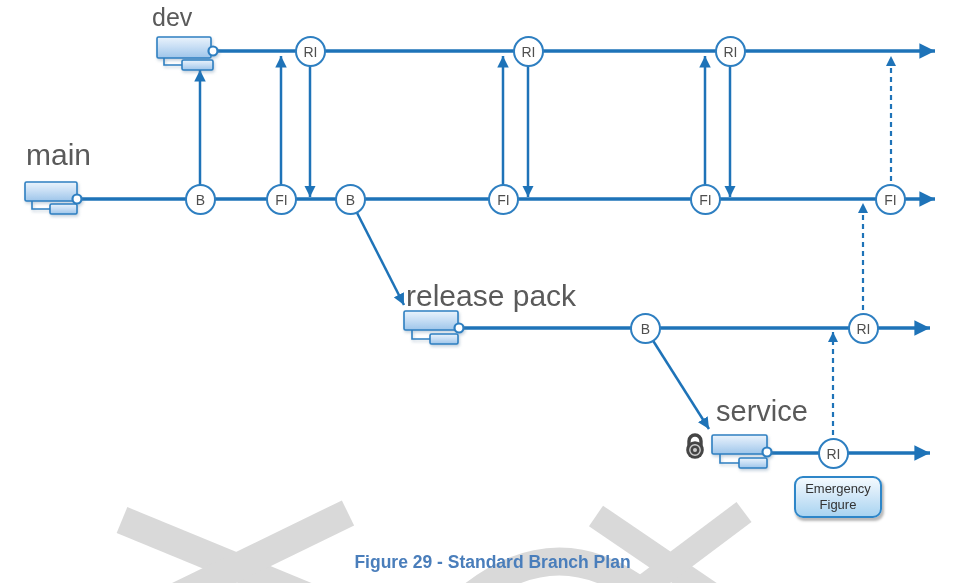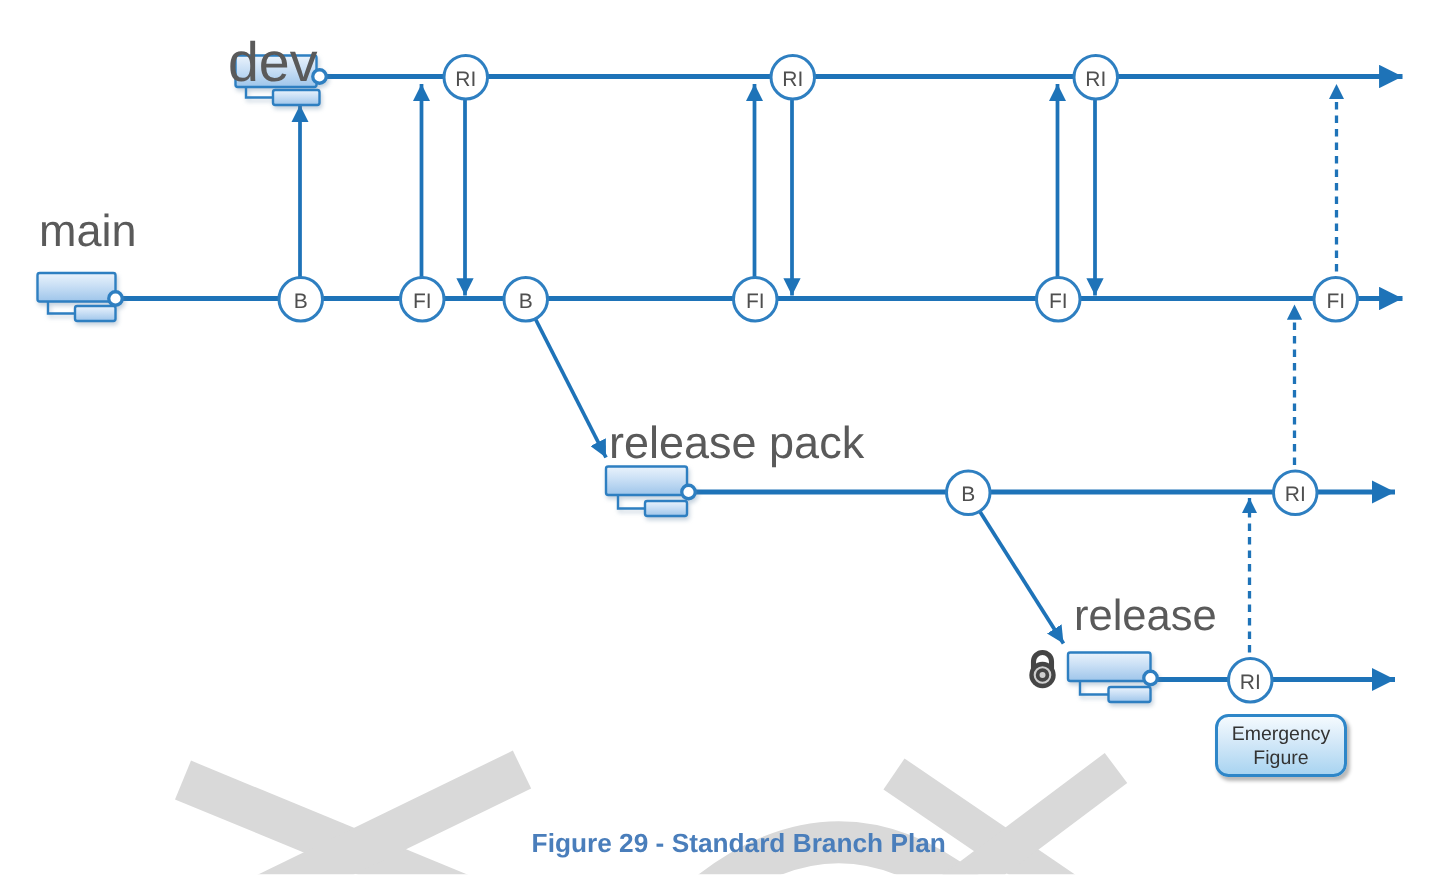--- a/index.html
+++ b/index.html
@@ -18,21 +18,21 @@
     background:#ffffff;border:2.4px solid #2e7fc1;display:flex;
     align-items:center;justify-content:center;color:#4f4f4f;
     font-size:14px;font-weight:400;line-height:1;
   }
   #hotfix-callout{
     position:absolute;z-index:3;left:794px;top:476px;width:84px;height:38px;
     border:2px solid #2e86c8;border-radius:9px;
     background:linear-gradient(to bottom,#f4fafe 0%,#d3e8f8 45%,#a9d4f1 100%);
     box-shadow:1.5px 2.5px 2.5px rgba(0,0,0,.28);
     display:flex;flex-direction:column;align-items:center;justify-content:center;
-    color:#333333;font-size:13px;line-height:1.25;margin-left:16px;
+    color:#333333;font-size:13px;line-height:1.25;
   }
   #figure-caption{
     position:absolute;z-index:4;left:0;top:552px;width:953px;
     text-align:center;color:#4a7ebb;font-size:17.5px;font-weight:bold;padding-left:16px;
   }
 </style>
 </head>
 <body>
 
 <div id="canvas">
@@ -108,24 +108,24 @@
     </g>
 
     <g>
       <path d="M689,448 v-7 a6,6 0 0 1 12,0 v7" fill="none" stroke="#454545" stroke-width="3.4"></path>
       <circle cx="695" cy="450" r="8.8" fill="#454545"></circle>
       <circle cx="695" cy="450" r="5.2" fill="none" stroke="#cfcfcf" stroke-width="1.4"></circle>
       <circle cx="695" cy="450" r="2" fill="#cfcfcf"></circle>
     </g>
   </svg>
 
-  <div class="branch-label" style="left:152px;top:23px;font-size:37px;">dev</div>
+  <div class="branch-label" style="left:152px;top:5px;font-size:25px;">dev</div>
   <div class="branch-label" style="left:26px;top:140px;">main</div>
   <div class="branch-label" style="left:406px;top:281px;">release pack</div>
-  <div class="branch-label" style="left:716px;top:397px;font-size:29px;">release</div>
+  <div class="branch-label" style="left:716px;top:397px;font-size:29px;">service</div>
 
   <div class="node" style="left:295px;top:36px;">RI</div>
   <div class="node" style="left:513px;top:36px;">RI</div>
   <div class="node" style="left:715px;top:36px;">RI</div>
   <div class="node" style="left:185px;top:184px;">B</div>
   <div class="node" style="left:266px;top:184px;">FI</div>
   <div class="node" style="left:335px;top:184px;">B</div>
   <div class="node" style="left:488px;top:184px;">FI</div>
   <div class="node" style="left:690px;top:184px;">FI</div>
   <div class="node" style="left:875px;top:184px;">FI</div>

